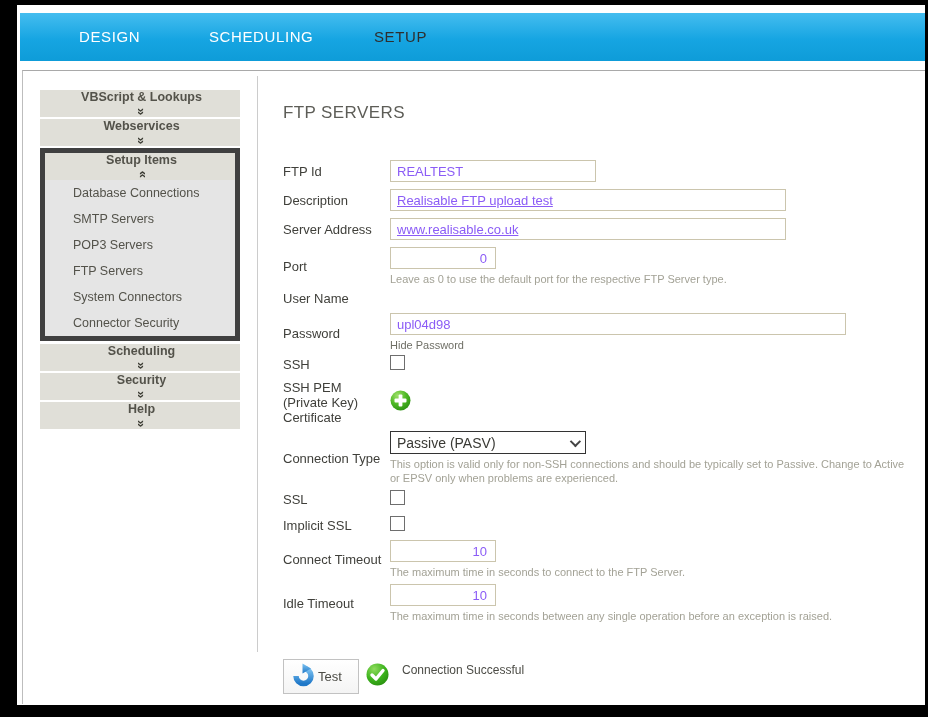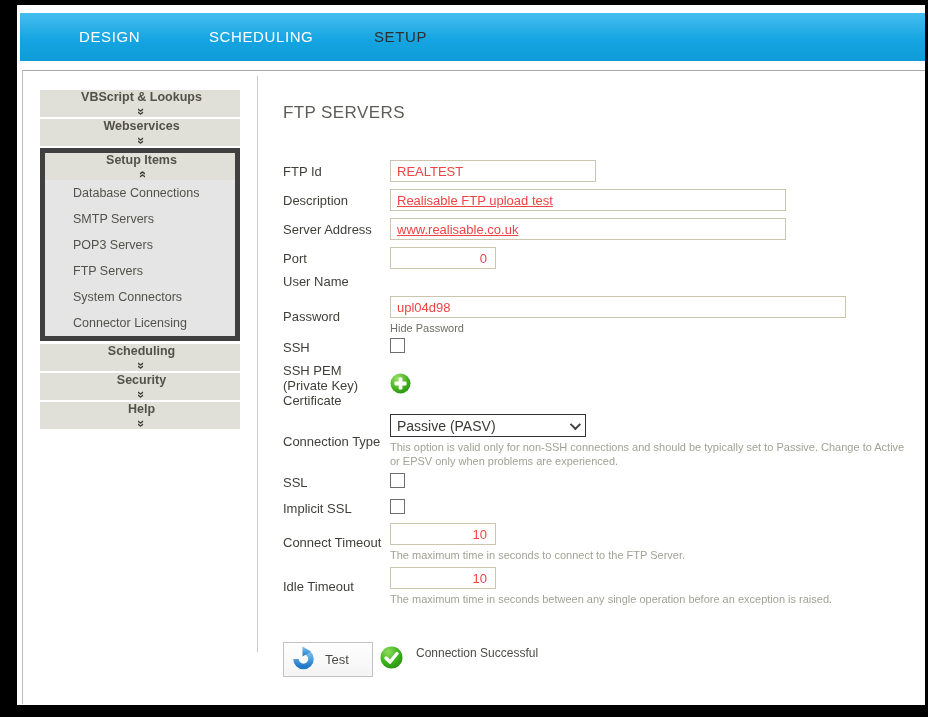--- a/index.html
+++ b/index.html
@@ -42,21 +42,21 @@
   .main { flex:1; padding:32px 10px 0 25px; }
   .page-title { font-size:17px; font-weight:normal; color:#5d5d57; letter-spacing:0.4px;
                 margin-bottom:37px; }
 
   .form-row { display:flex; align-items:center; margin-bottom:7px; }
   .f-label { width:107px; flex:none; font-size:13px; color:#3f3f3a; padding-right:6px;
              line-height:15px; }
   .f-field { flex:1; }
 
   input.txt { height:22px; border:1px solid #cbc5ad; background:#fff; font-family:"Liberation Sans",sans-serif;
-              font-size:13px; color:#ef4444; padding:0 6px; display:block; }
+              font-size:13px; color:#8b5cf6; padding:0 6px; display:block; }
   .w-id   { width:206px; }
   .w-wide { width:396px;text-decoration:underline; }
   .w-pass { width:456px; }
   .w-num  { width:106px; text-align:right; padding-right:8px !important; }
 
   .hint { font-size:11px; color:#a3a296; line-height:14px; margin-top:3px; max-width:628px; }
   .toggle-link { font-size:11px; color:#6f6f66; margin-top:4px; display:inline-block; cursor:pointer; }
 
   .checkbox { width:15px; height:15px; border:1px solid #6e6e6e; background:#fff;
               display:inline-block; cursor:pointer; }
@@ -68,21 +68,21 @@
                 padding:0 7px 0 6px; cursor:pointer; }
   .select-box .sel-text { font-size:14px; color:#3a3a35; }
   .sel-chev { width:8px; height:8px; border-right:2px solid #444; border-bottom:2px solid #444;
               transform:rotate(45deg) translateY(-2px); }
 
   .row-ssh { margin-bottom:6px; }
   .row-conn { margin-bottom:5px; }
   .row-hinted { margin-bottom:5px; }
 
   .test-row { margin-top:36px; display:flex; align-items:center; }
-  .test-btn { width:90px; height:35px; border:1px solid #c2c2c2; background:linear-gradient(#ffffff,#f4f4f4);
+  .test-btn { width:76px; height:35px; border:1px solid #c2c2c2; background:linear-gradient(#ffffff,#f4f4f4);
               display:flex; align-items:center; cursor:pointer; padding-left:6px; }
   .test-btn .t-label { font-size:13px; color:#4c4c46; margin:0 auto; padding-right:14px; }
   .status-wrap { display:flex; align-items:flex-start; margin-left:7px;gap:8px; }
   .status-text { font-size:12px; color:#4c4c46; margin-left:5px; }
 </style>
 </head>
 <body>
 
 <div class="page">
 
@@ -109,21 +109,21 @@
       <div class="acc-group">
         <div class="acc-header">
           <span>Setup Items</span>
           <span class="chev up">»</span>
         </div>
         <div class="acc-item">Database Connections</div>
         <div class="acc-item">SMTP Servers</div>
         <div class="acc-item">POP3 Servers</div>
         <div class="acc-item">FTP Servers</div>
         <div class="acc-item">System Connectors</div>
-        <div class="acc-item">Connector Licensing</div>
+        <div class="acc-item">Connector Security</div>
       </div>
 
       <div class="acc-header">
         <span>Scheduling</span>
         <span class="chev down">»</span>
       </div>
 
       <div class="acc-header">
         <span>Security</span>
         <span class="chev down">»</span>
@@ -158,20 +158,21 @@
         <div class="f-label">Server Address</div>
         <div class="f-field">
           <input class="txt w-wide" type="text" value="www.realisable.co.uk" style="">
         </div>
       </div>
 
       <div class="form-row row-hinted">
         <div class="f-label">Port</div>
         <div class="f-field">
           <input class="txt w-num" type="text" value="0" style="">
+          <div class="hint">Leave as 0 to use the default port for the respective FTP Server type.</div>
         </div>
       </div>
 
       <div class="form-row">
         <div class="f-label">User Name</div>
       </div>
 
       <div class="form-row" style="margin-bottom:2px;">
         <div class="f-label">Password</div>
         <div class="f-field">

